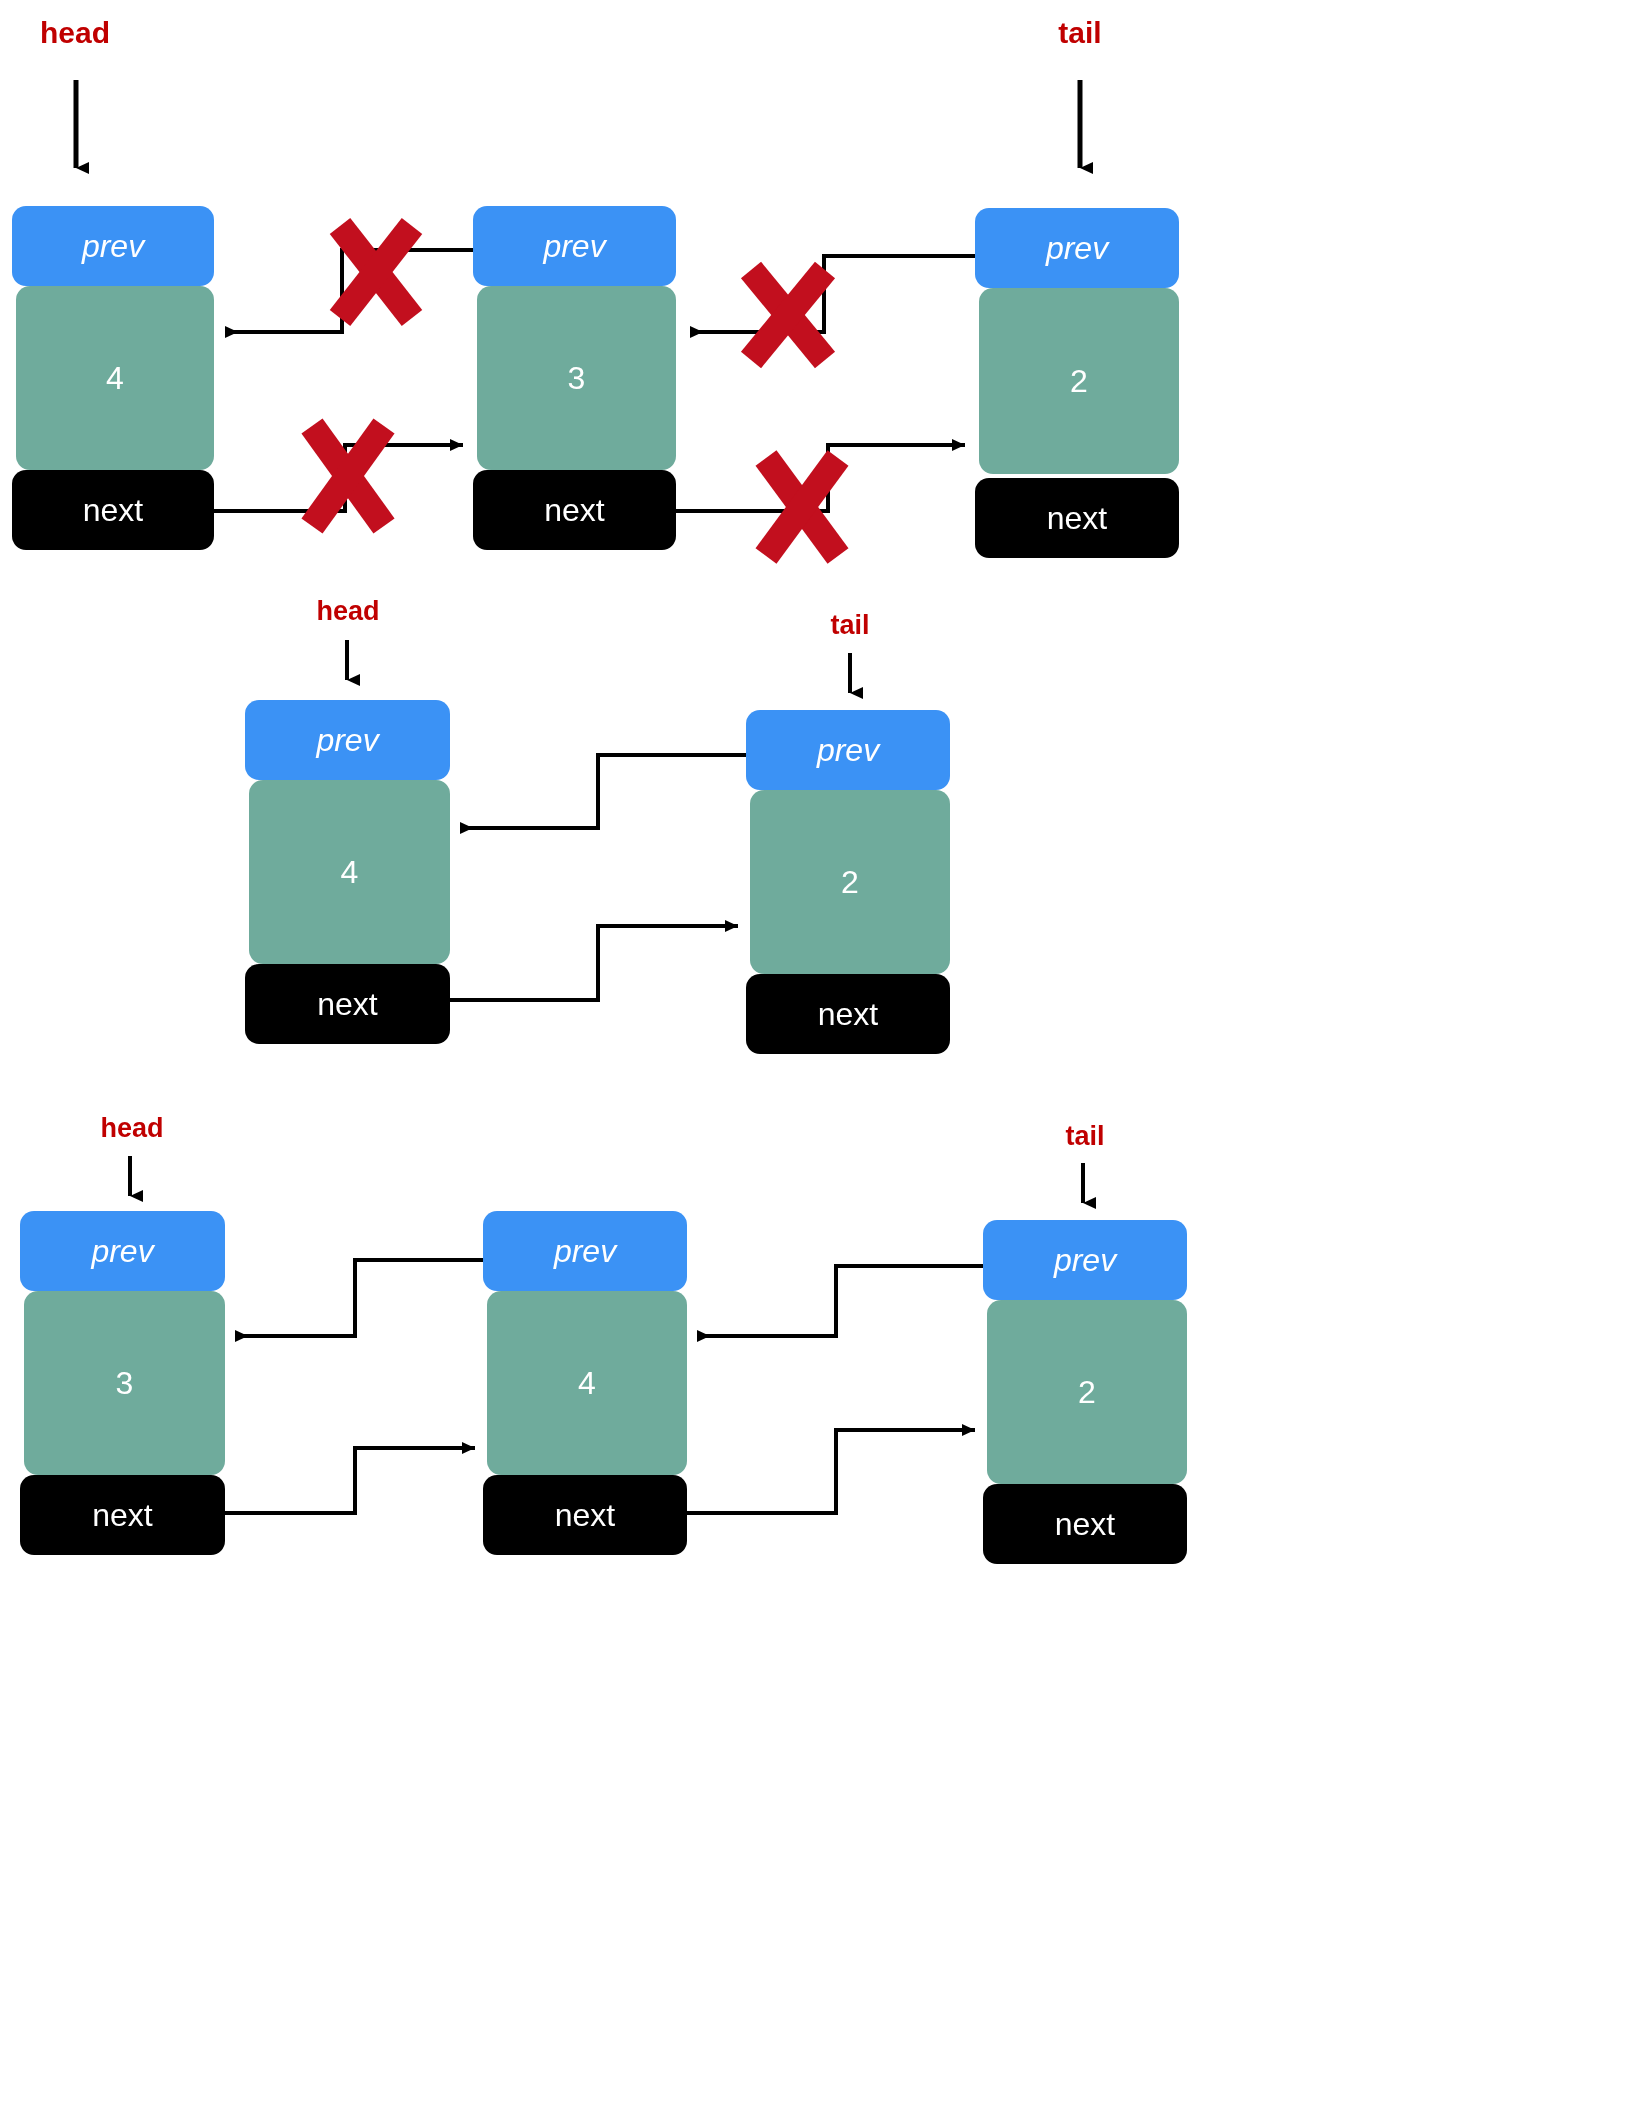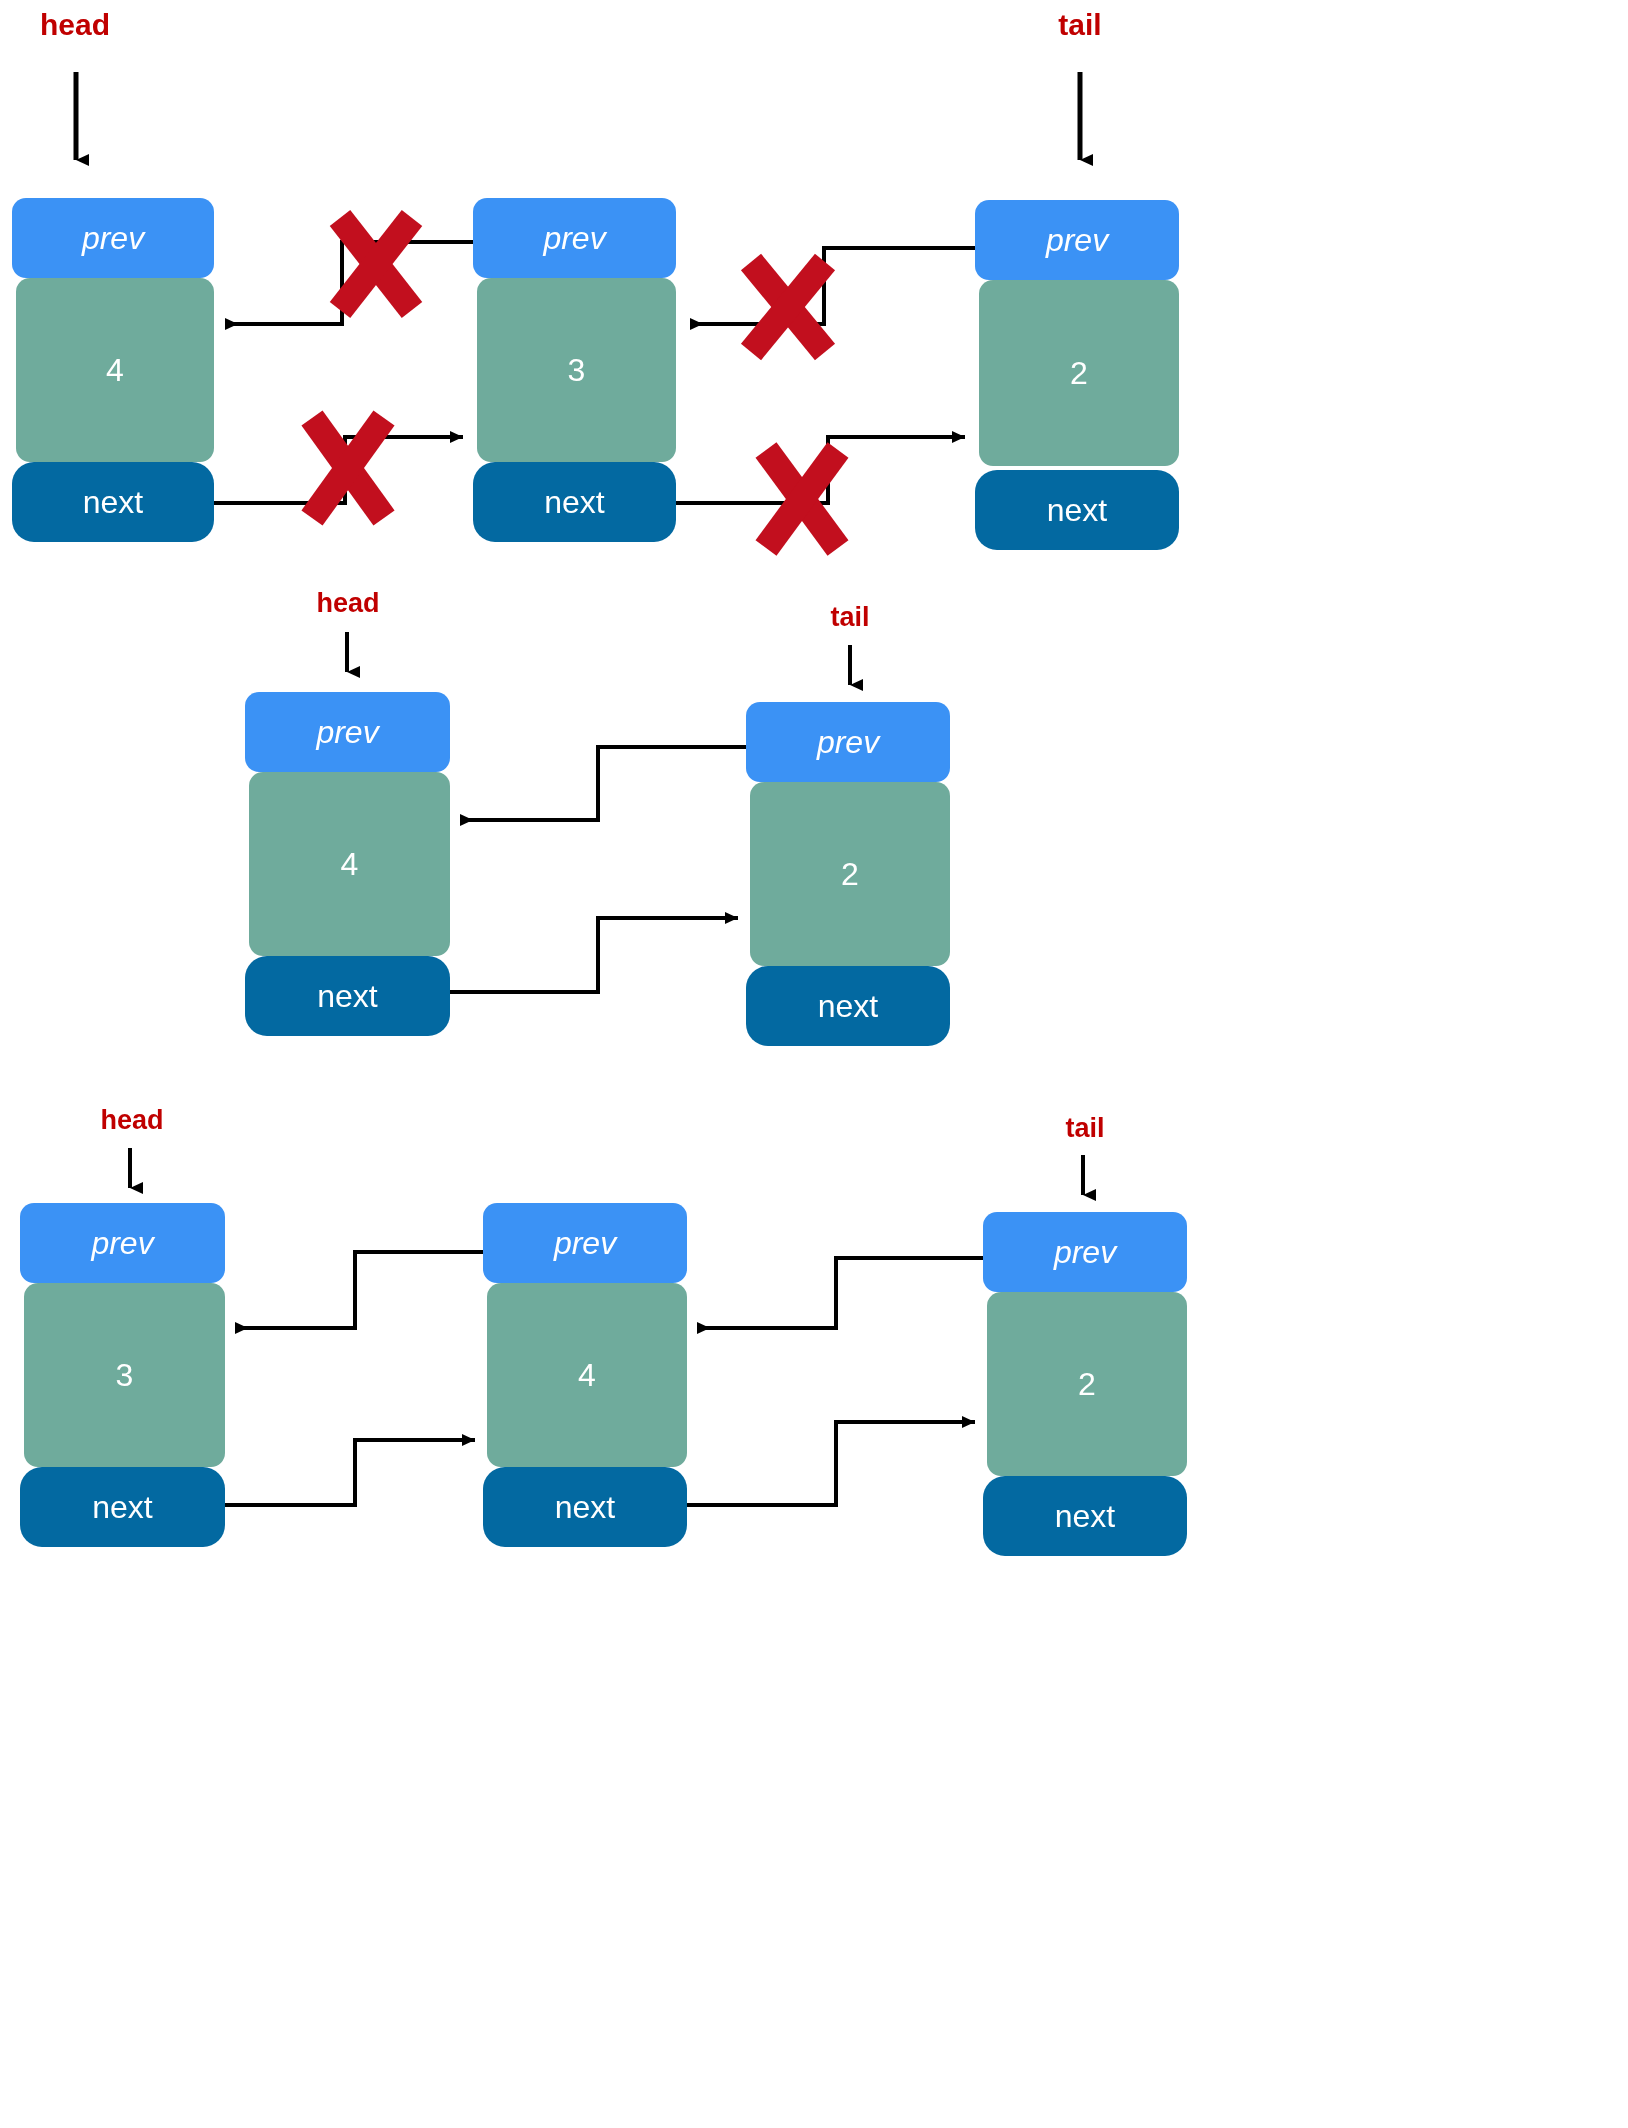--- a/index.html
+++ b/index.html
@@ -3,34 +3,34 @@
 <meta charset="utf-8">
 <style>
   html,body{margin:0;padding:0;}
   body{
     width:1628px;height:2128px;
     background:#ffffff;
     font-family:"Liberation Sans", sans-serif;
     position:relative;
     overflow:hidden;
   }
-  .stage{position:absolute;left:0;top:0;width:1628px;height:1556px;}
+  .stage{position:absolute;left:0;top:8px;width:1628px;height:1556px;}
 
   
   .node{position:absolute;}
   .seg{
     position:absolute;
     display:flex;align-items:center;justify-content:center;
     color:#ffffff;
     box-sizing:border-box;
     white-space:nowrap;
   }
   .seg.prev{background:#3b92f5;border-radius:14px;font-style:italic;}
   .seg.val {background:#6fab9c;border-radius:14px;}
-  .seg.next{background:#0369a1;border-radius:22px;}
+  .seg.next{background:#000000;border-radius:14px;}
 
   
   .ptr-label{
     position:absolute;
     color:#c00000;
     font-weight:bold;
     white-space:nowrap;
     text-align:center;
   }
 

